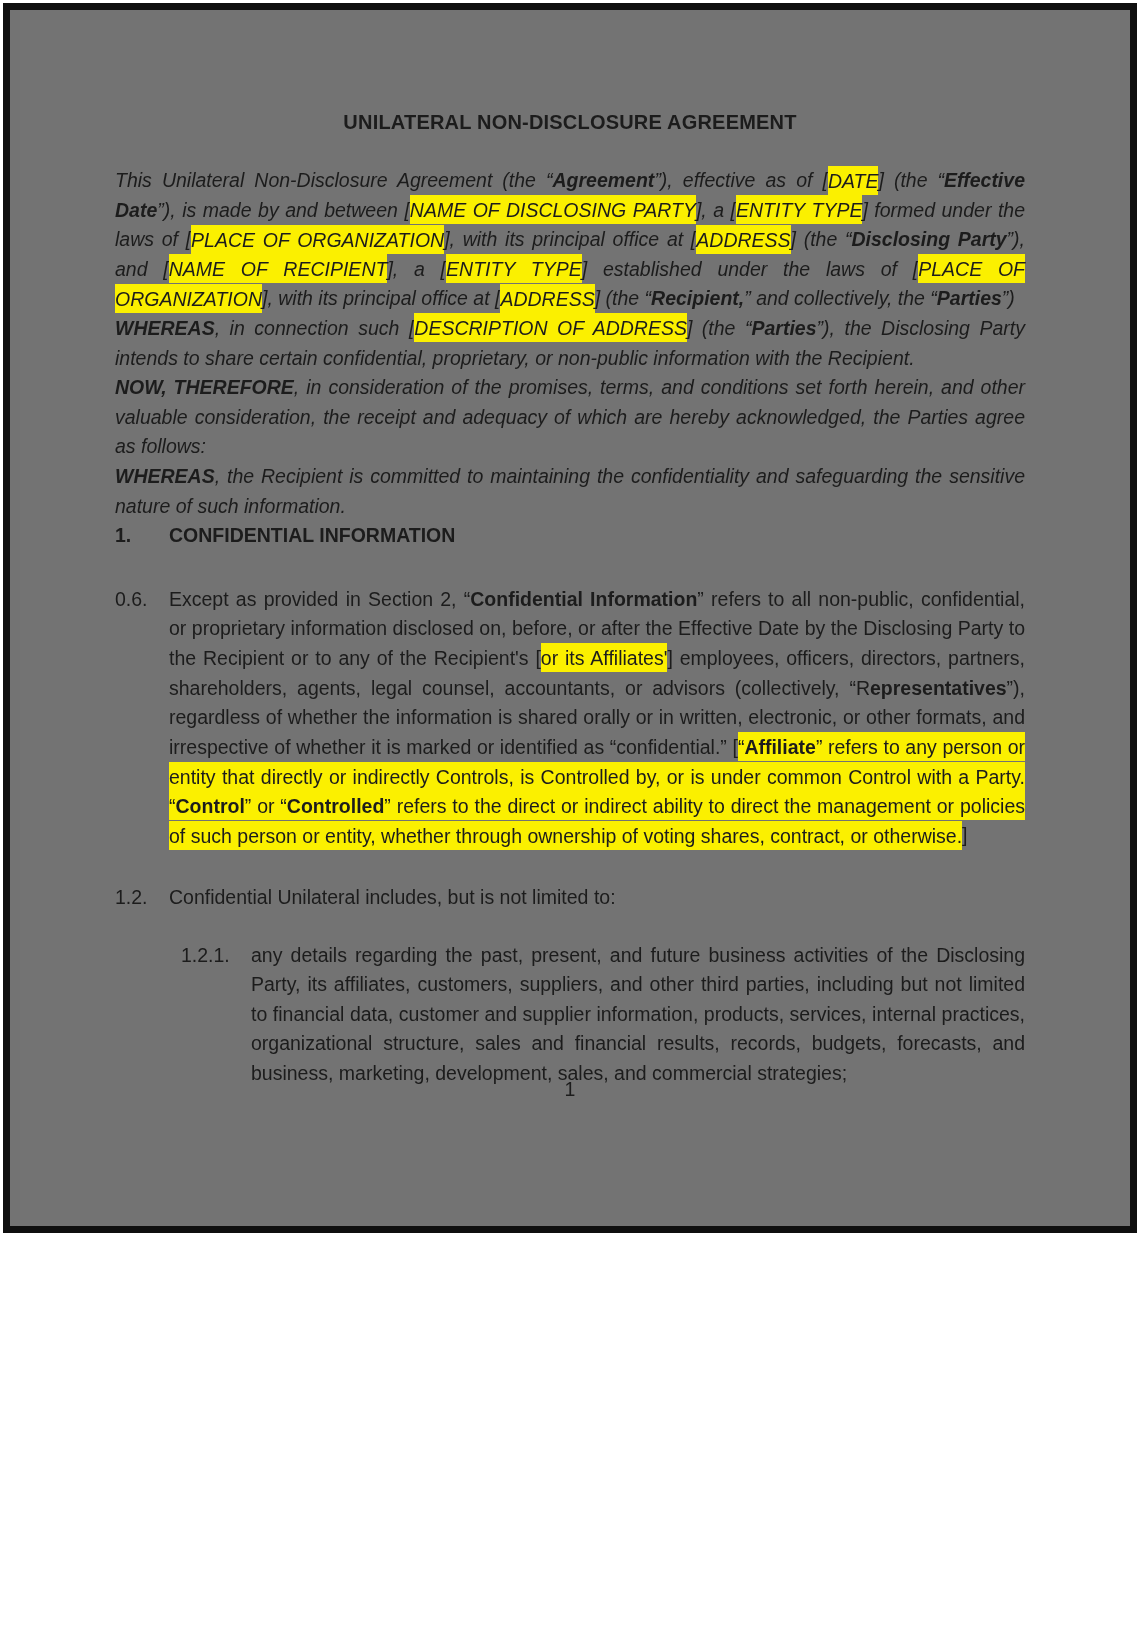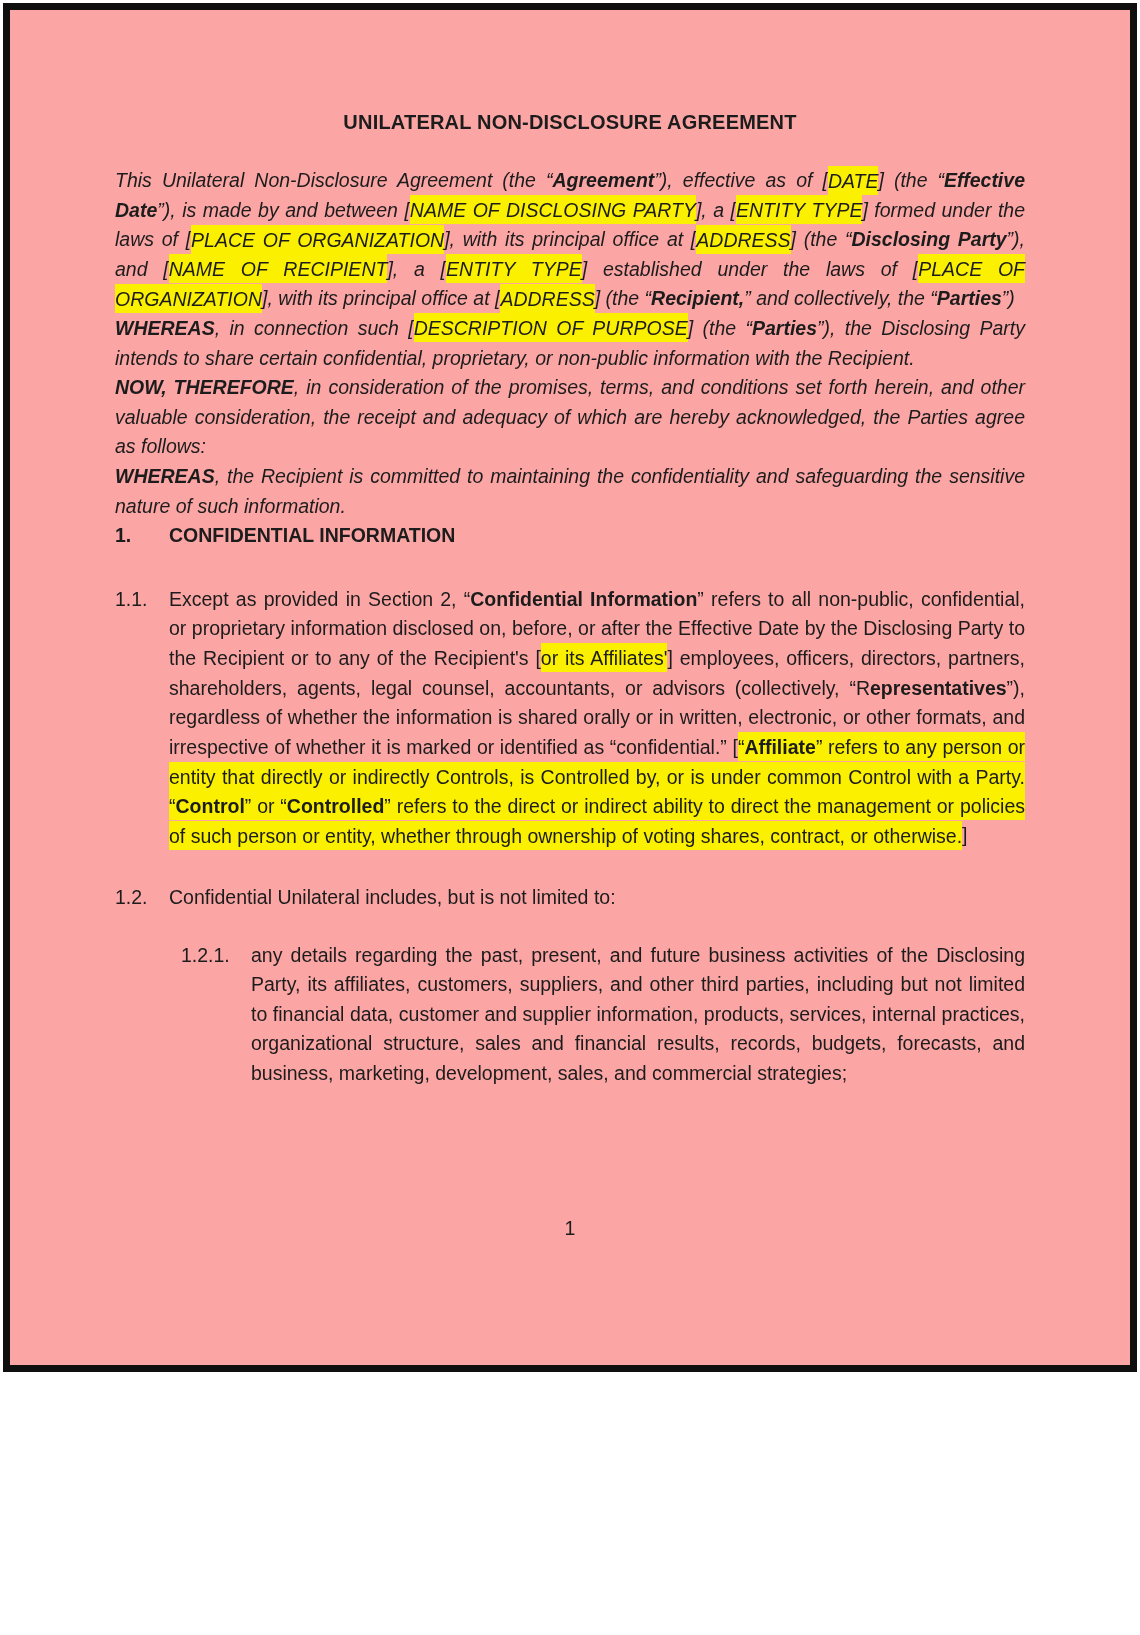--- a/index.html
+++ b/index.html
@@ -9,24 +9,24 @@
   }
   html,body{margin:0;padding:0;background:#ffffff;}
   body{
     width:1140px;height:1635px;overflow:hidden;
     font-family:"Liberation Sans", sans-serif;
     color:var(--text);
   }
   .page{
     position:relative;
     box-sizing:border-box;
-    width:1134px;height:1369px;
+    width:1134px;height:1230px;
     margin:3px;
     border:7px solid var(--border);
-    background:#fca5a5;
+    background:#737373;
   }
   .content{
     box-sizing:border-box;
     padding:100px 105px 0 105px;
   }
   .doc-title{
     font-size:20px;
     font-weight:bold;
     text-align:center;
     line-height:24px;
@@ -78,33 +78,33 @@
 </head>
 <body>
 
 <div class="page">
   <div class="content">
 
     <h1 class="doc-title">UNILATERAL NON-DISCLOSURE AGREEMENT</h1>
 
     <p class="para mb-p1"><span>This Unilateral Non-Disclosure Agreement (the “</span><span class="b">Agreement</span><span>”), effective as of [</span><span class="hl">DATE</span><span>] (the “</span><span class="b">Effective Date</span><span>”), is made by and between [</span><span class="hl">NAME OF DISCLOSING PARTY</span><span>], a [</span><span class="hl">ENTITY TYPE</span><span>] formed under the laws of [</span><span class="hl">PLACE OF ORGANIZATION</span><span>], with its principal office at [</span><span class="hl">ADDRESS</span><span>] (the “</span><span class="b">Disclosing Party</span><span>”), and [</span><span class="hl">NAME OF RECIPIENT</span><span>], a [</span><span class="hl">ENTITY TYPE</span><span>] established under the laws of [</span><span class="hl">PLACE OF ORGANIZATION</span><span>], with its principal office at [</span><span class="hl">ADDRESS</span><span>] (the “</span><span class="b">Recipient,</span><span>” and collectively, the “</span><span class="b">Parties</span><span>”)</span></p>
 
-    <p class="para mb-w1"><span class="b">WHEREAS</span><span>, in connection such [</span><span class="hl">DESCRIPTION OF PURPOSE</span><span>] (the “</span><span class="b">Parties</span><span>”), the Disclosing Party intends to share certain confidential, proprietary, or non-public information with the Recipient.</span></p>
+    <p class="para mb-w1"><span class="b">WHEREAS</span><span>, in connection such [</span><span class="hl">DESCRIPTION OF ADDRESS</span><span>] (the “</span><span class="b">Parties</span><span>”), the Disclosing Party intends to share certain confidential, proprietary, or non-public information with the Recipient.</span></p>
 
     <p class="para mb-nt"><span class="b">NOW, THEREFORE</span><span>, in consideration of the promises, terms, and conditions set forth herein, and other valuable consideration, the receipt and adequacy of which are hereby acknowledged, the Parties agree as follows:</span></p>
 
     <p class="para mb-w2"><span class="b">WHEREAS</span><span>, the Recipient is committed to maintaining the confidentiality and safeguarding the sensitive nature of such information.</span></p>
 
     <div class="clause section-head">
       <span class="num">1.</span>
       <span class="body">CONFIDENTIAL INFORMATION</span>
     </div>
 
     <div class="clause mb-c11">
-      <span class="num">1.1.</span>
+      <span class="num">0.6.</span>
       <span class="body"><span>Except as provided in Section 2, “</span><span class="b">Confidential Information</span><span>” refers to all non-public, confidential, or proprietary information disclosed on, before, or after the Effective Date by the Disclosing Party to the Recipient or to any of the Recipient's [</span><span class="hl">or its Affiliates'</span><span>] employees, officers, directors, partners, shareholders, agents, legal counsel, accountants, or advisors (collectively, “R</span><span class="b">epresentatives</span><span>”), regardless of whether the information is shared orally or in written, electronic, or other formats, and irrespective of whether it is marked or identified as “confidential.” [</span><span class="hl">“</span><span class="b hl">Affiliate</span><span class="hl">” refers to any person or entity that directly or indirectly Controls, is Controlled by, or is under common Control with a Party. “</span><span class="b hl">Control</span><span class="hl">” or “</span><span class="b hl">Controlled</span><span class="hl">” refers to the direct or indirect ability to direct the management or policies of such person or entity, whether through ownership of voting shares, contract, or otherwise.</span><span>]</span></span>
     </div>
 
     <div class="clause mb-c12">
       <span class="num">1.2.</span>
       <span class="body"><span>Confidential Unilateral includes, but is not limited to:</span></span>
     </div>
 
     <div class="clause level2">
       <span class="num">1.2.1.</span>

